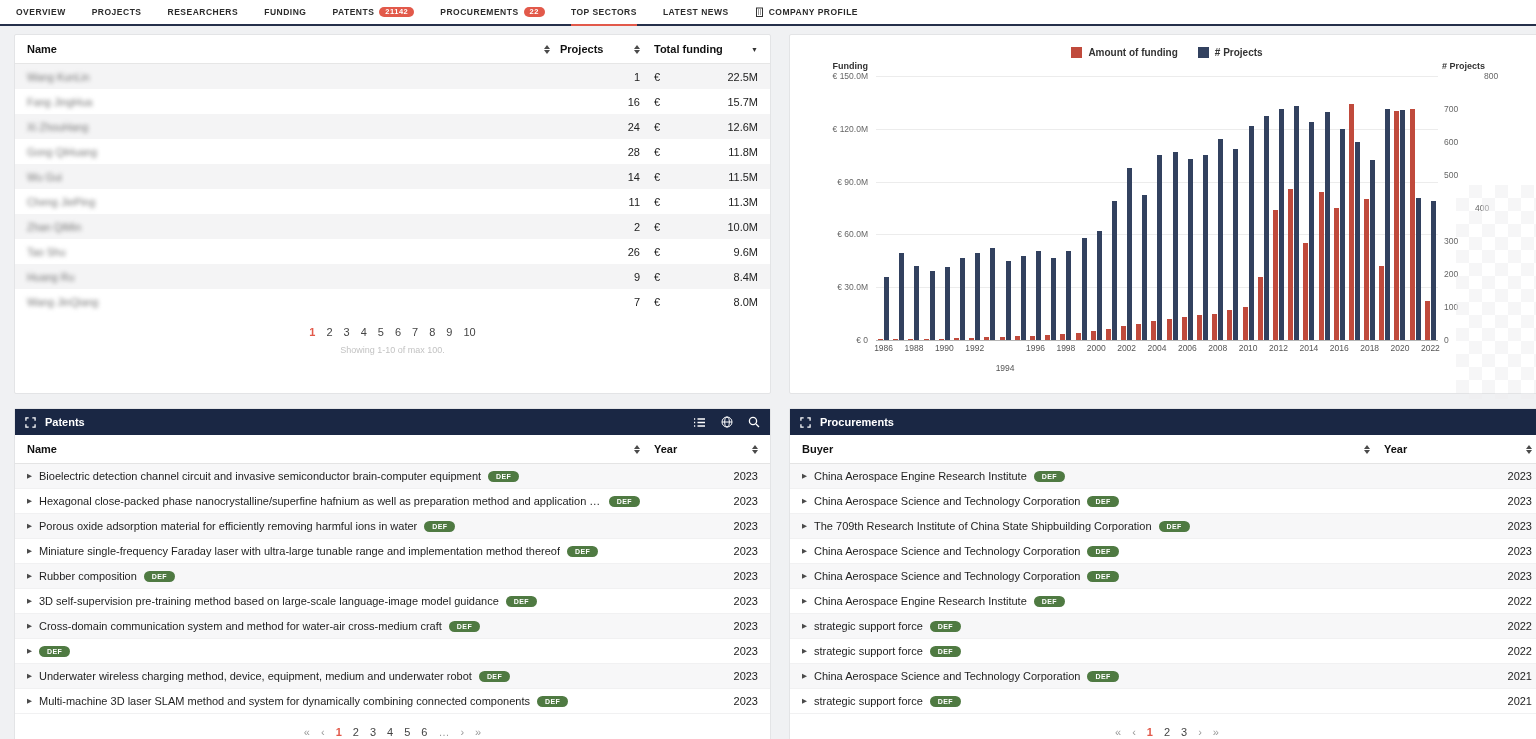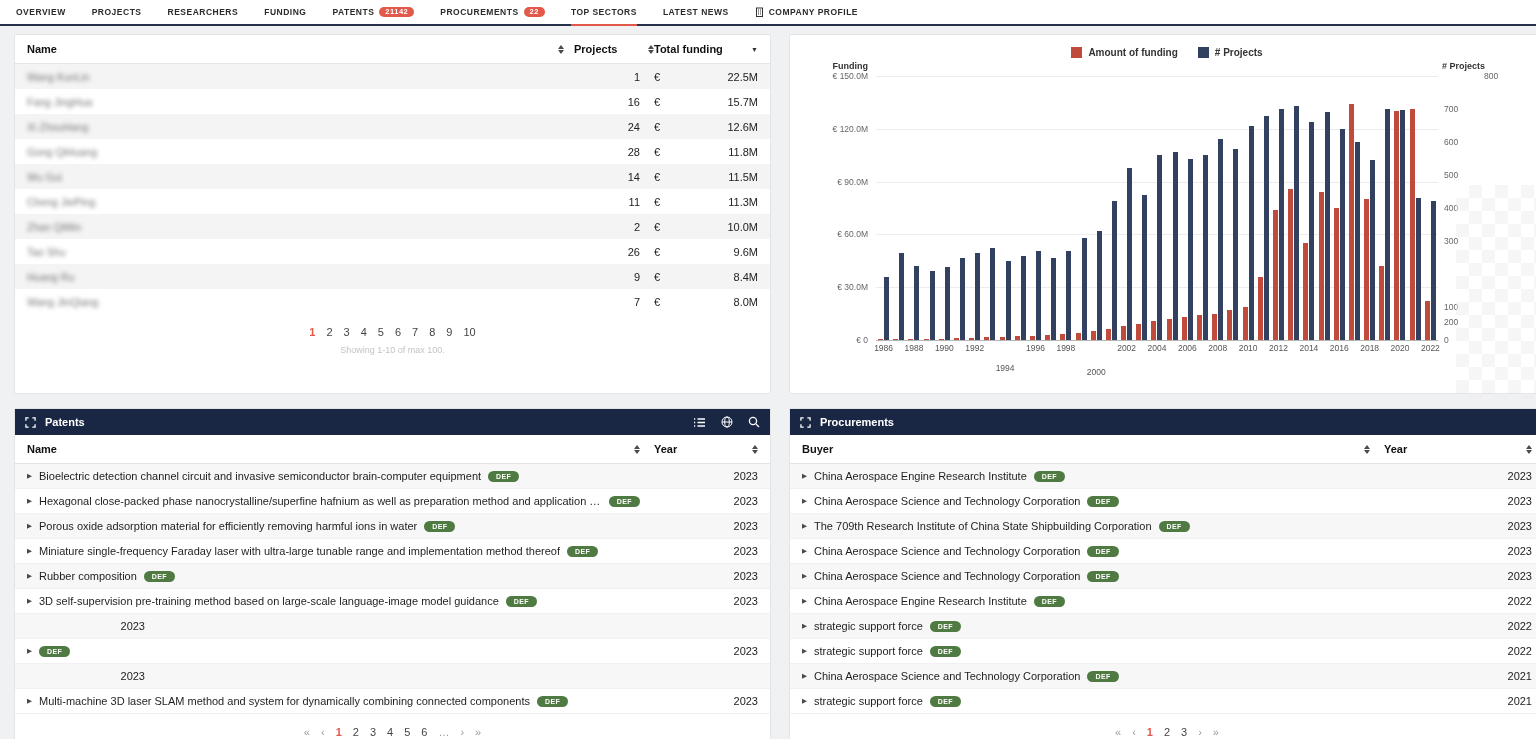--- a/index.html
+++ b/index.html
@@ -29,21 +29,21 @@
   .toprow{display:flex;gap:18px;height:360px;}
   .botrow{display:flex;gap:18px;margin-top:14px;height:360px;}
   .panel{background:#fff;border:1px solid #e3e4e6;border-radius:2px;box-sizing:border-box;}
   .leftw{width:757px;flex:none;}
   .rightw{width:756px;flex:none;}
   
   .rhead{display:flex;align-items:center;padding:8px 12px;border-bottom:1px solid #e6e6e6;
     font-size:11px;font-weight:700;color:#111;}
   .c-name{flex:1;display:flex;justify-content:space-between;align-items:center;}
   .c-proj{width:80px;margin-left:10px;display:flex;justify-content:space-between;align-items:center;}
-  .c-fund{width:104px;display:flex;justify-content:space-between;align-items:center;}
+  .c-fund{width:104px;margin-left:14px;display:flex;justify-content:space-between;align-items:center;}
   .r-row{display:flex;align-items:center;height:25px;padding:0 12px;font-size:11px;cursor:pointer;}
   .r-row.stripe{background:#f4f4f5;}
   .r-name{flex:1;filter:blur(2.2px);color:#777;font-size:10.5px;}
   .r-proj{width:80px;margin-left:10px;text-align:right;}
   .r-fund{width:104px;margin-left:14px;display:flex;justify-content:space-between;}
   .cur{color:#222;}
   .sort{display:inline-flex;flex-direction:column;gap:1px;}
   .sort::before{content:"";border-left:3px solid transparent;border-right:3px solid transparent;border-bottom:4px solid #4a4a4a;}
   .sort::after{content:"";border-left:3px solid transparent;border-right:3px solid transparent;border-top:4px solid #4a4a4a;}
   .sort-desc{font-size:7px;color:#333;}
@@ -436,36 +436,36 @@
                 <div class="bar navy" data-name="projects-bar" style="height: 52.5%;"></div>
               </div>
             </div>
           </div>
         <div class="gutter right" data-name="chart-right-gutter">
           <div class="axis-title tright" data-name="right-axis-title"># Projects</div>
         <div class="ytick right" data-name="y2-axis-tick" style="top: 0%; margin-left: 40px;">800</div>
             <div class="ytick right" data-name="y2-axis-tick" style="top: 12.5%;">700</div>
             <div class="ytick right" data-name="y2-axis-tick" style="top: 25%;">600</div>
             <div class="ytick right" data-name="y2-axis-tick" style="top: 37.5%;">500</div>
-            <div class="ytick right" data-name="y2-axis-tick" style="top: 50%;">400</div>
+            <div class="ytick right" data-name="y2-axis-tick" style="top: 50%; margin-left: 31px;">400</div>
             <div class="ytick right" data-name="y2-axis-tick" style="top: 62.5%;">300</div>
-            <div class="ytick right" data-name="y2-axis-tick" style="top: 75%; margin-top: 48px;">200</div>
+            <div class="ytick right" data-name="y2-axis-tick" style="top: 75%;">200</div>
             <div class="ytick right" data-name="y2-axis-tick" style="top: 87.5%;">100</div>
             <div class="ytick right" data-name="y2-axis-tick" style="top: 100%;">0</div>
           </div>
       </div>
       <div class="xrow" data-name="chart-x-axis">
           <div class="xtick" data-name="x-axis-tick" style="left: 1.35135%;">1986</div>
           <div class="xtick" data-name="x-axis-tick" style="left: 6.75676%;">1988</div>
           <div class="xtick" data-name="x-axis-tick" style="left: 12.1622%;">1990</div>
           <div class="xtick" data-name="x-axis-tick" style="left: 17.5676%;">1992</div>
           <div class="xtick" data-name="x-axis-tick" style="left: 22.973%; margin-top: 20px;">1994</div>
           <div class="xtick" data-name="x-axis-tick" style="left: 28.3784%;">1996</div>
           <div class="xtick" data-name="x-axis-tick" style="left: 33.7838%;">1998</div>
-          <div class="xtick" data-name="x-axis-tick" style="left: 39.1892%; margin-top: 24px;">2000</div>
+          <div class="xtick" data-name="x-axis-tick" style="left: 39.1892%;">2000</div>
           <div class="xtick" data-name="x-axis-tick" style="left: 44.5946%;">2002</div>
           <div class="xtick" data-name="x-axis-tick" style="left: 50%;">2004</div>
           <div class="xtick" data-name="x-axis-tick" style="left: 55.4054%;">2006</div>
           <div class="xtick" data-name="x-axis-tick" style="left: 60.8108%;">2008</div>
           <div class="xtick" data-name="x-axis-tick" style="left: 66.2162%;">2010</div>
           <div class="xtick" data-name="x-axis-tick" style="left: 71.6216%;">2012</div>
           <div class="xtick" data-name="x-axis-tick" style="left: 77.027%;">2014</div>
           <div class="xtick" data-name="x-axis-tick" style="left: 82.4324%;">2016</div>
           <div class="xtick" data-name="x-axis-tick" style="left: 87.8378%;">2018</div>
           <div class="xtick" data-name="x-axis-tick" style="left: 93.2432%;">2020</div>
@@ -560,30 +560,40 @@
           </div>
           <div class="lrow" data-name="table-row">
             <div class="lname" data-name="row-main">
               <span class="caret" data-name="expand-caret-icon">▶</span>
               <span class="ltext" data-name="row-title">3D self-supervision pre-training method based on large-scale language-image model guidance</span>
               <span class="def" data-name="def-badge">DEF</span>
             </div>
             <div class="lyear" data-name="row-year">2023</div>
           </div>
           <div class="lrow stripe" data-name="table-row">
-            <div class="lyear" data-name="row-year">2023</div>
-          </div>
-          <div class="lrow" data-name="table-row">
-            <div class="lname" data-name="row-main">
-              <span class="caret" data-name="expand-caret-icon">▶</span>
-              <span class="def" data-name="def-badge">DEF</span>
-            </div>
-            <div class="lyear" data-name="row-year">2023</div>
-          </div>
-          <div class="lrow stripe" data-name="table-row">
+            <div class="lname" data-name="row-main">
+              <span class="caret" data-name="expand-caret-icon">▶</span>
+              <span class="ltext" data-name="row-title">Cross-domain communication system and method for water-air cross-medium craft</span>
+              <span class="def" data-name="def-badge">DEF</span>
+            </div>
+            <div class="lyear" data-name="row-year">2023</div>
+          </div>
+          <div class="lrow" data-name="table-row">
+            <div class="lname" data-name="row-main">
+              <span class="caret" data-name="expand-caret-icon">▶</span>
+              <span class="def" data-name="def-badge">DEF</span>
+            </div>
+            <div class="lyear" data-name="row-year">2023</div>
+          </div>
+          <div class="lrow stripe" data-name="table-row">
+            <div class="lname" data-name="row-main">
+              <span class="caret" data-name="expand-caret-icon">▶</span>
+              <span class="ltext" data-name="row-title">Underwater wireless charging method, device, equipment, medium and underwater robot</span>
+              <span class="def" data-name="def-badge">DEF</span>
+            </div>
             <div class="lyear" data-name="row-year">2023</div>
           </div>
           <div class="lrow" data-name="table-row">
             <div class="lname" data-name="row-main">
               <span class="caret" data-name="expand-caret-icon">▶</span>
               <span class="ltext" data-name="row-title">Multi-machine 3D laser SLAM method and system for dynamically combining connected components</span>
               <span class="def" data-name="def-badge">DEF</span>
             </div>
             <div class="lyear" data-name="row-year">2023</div>
           </div>

